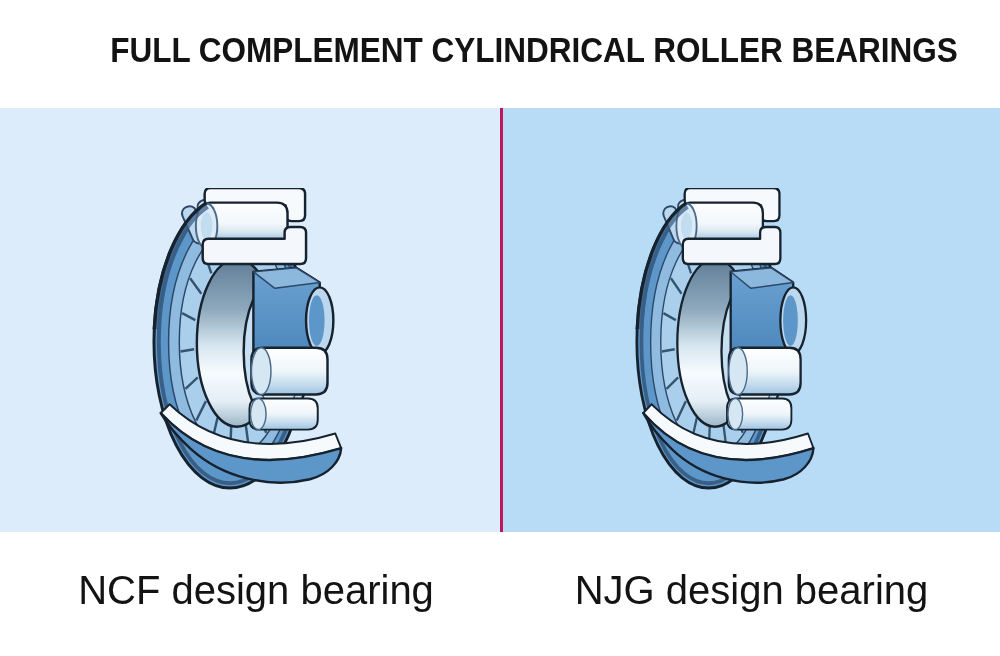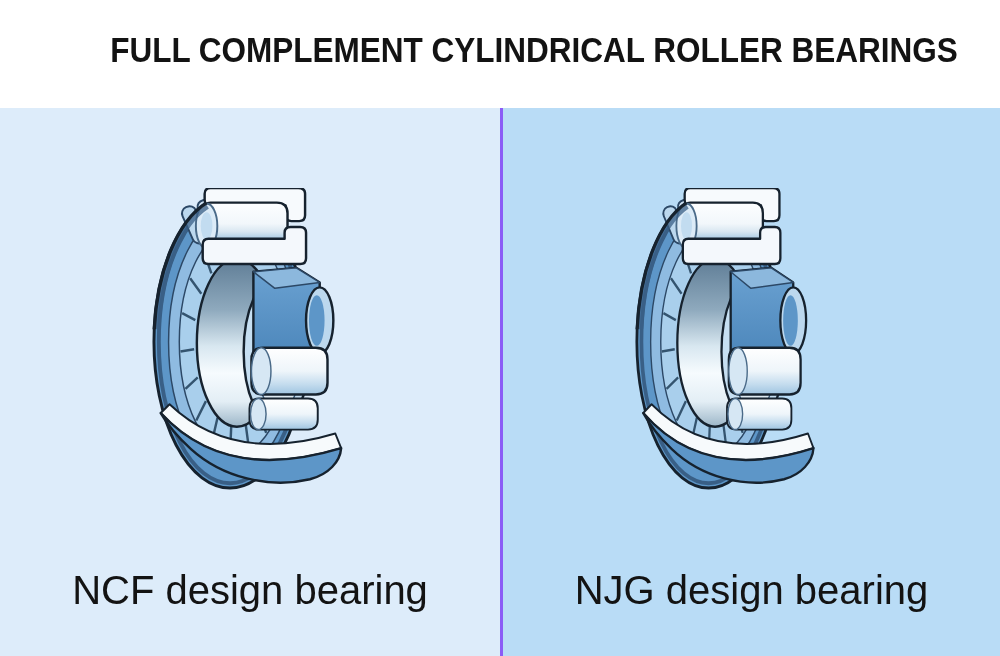--- a/index.html
+++ b/index.html
@@ -7,23 +7,23 @@
   .page{position:relative;width:1000px;height:656px;overflow:hidden;background:#ffffff;}
 
   .header{position:absolute;top:0;left:0;width:1000px;height:108px;background:#ffffff;margin-left:34px;}
   .page-title{
     margin:0;padding-top:32px;width:100%;text-align:center;
     font-size:35px;font-weight:700;color:#131313;letter-spacing:0;
     transform:scaleX(0.9);transform-origin:50% 50%;
     white-space:nowrap;line-height:1.0;
   }
 
-  .panel{position:absolute;top:108px;height:548px;width:500px;}
+  .panel{position:absolute;top:108px;height:424px;width:500px;padding-left:12px;}
   .panel-ncf{left:0;background:#ddecfa;}
-  .panel-njg{left:500px;background:#b9dcf6;border-left:3px solid #8b5cf6;box-sizing:border-box;}
+  .panel-njg{left:500px;background:#b9dcf6;border-left:3px solid #be185d;box-sizing:border-box;}
 
   .bearing-wrap{position:absolute;top:80px;}
   .panel-ncf .bearing-wrap{left:152px;width:195px;height:302px;}
   .panel-njg .bearing-wrap{left:132px;width:184px;height:302px;}
   .bearing-svg{width:100%;height:100%;display:block;}
 
   .caption{
     position:absolute;top:460px;left:0;width:100%;text-align:center;
     font-size:40px;color:#131313;font-weight:400;white-space:nowrap;
   }

